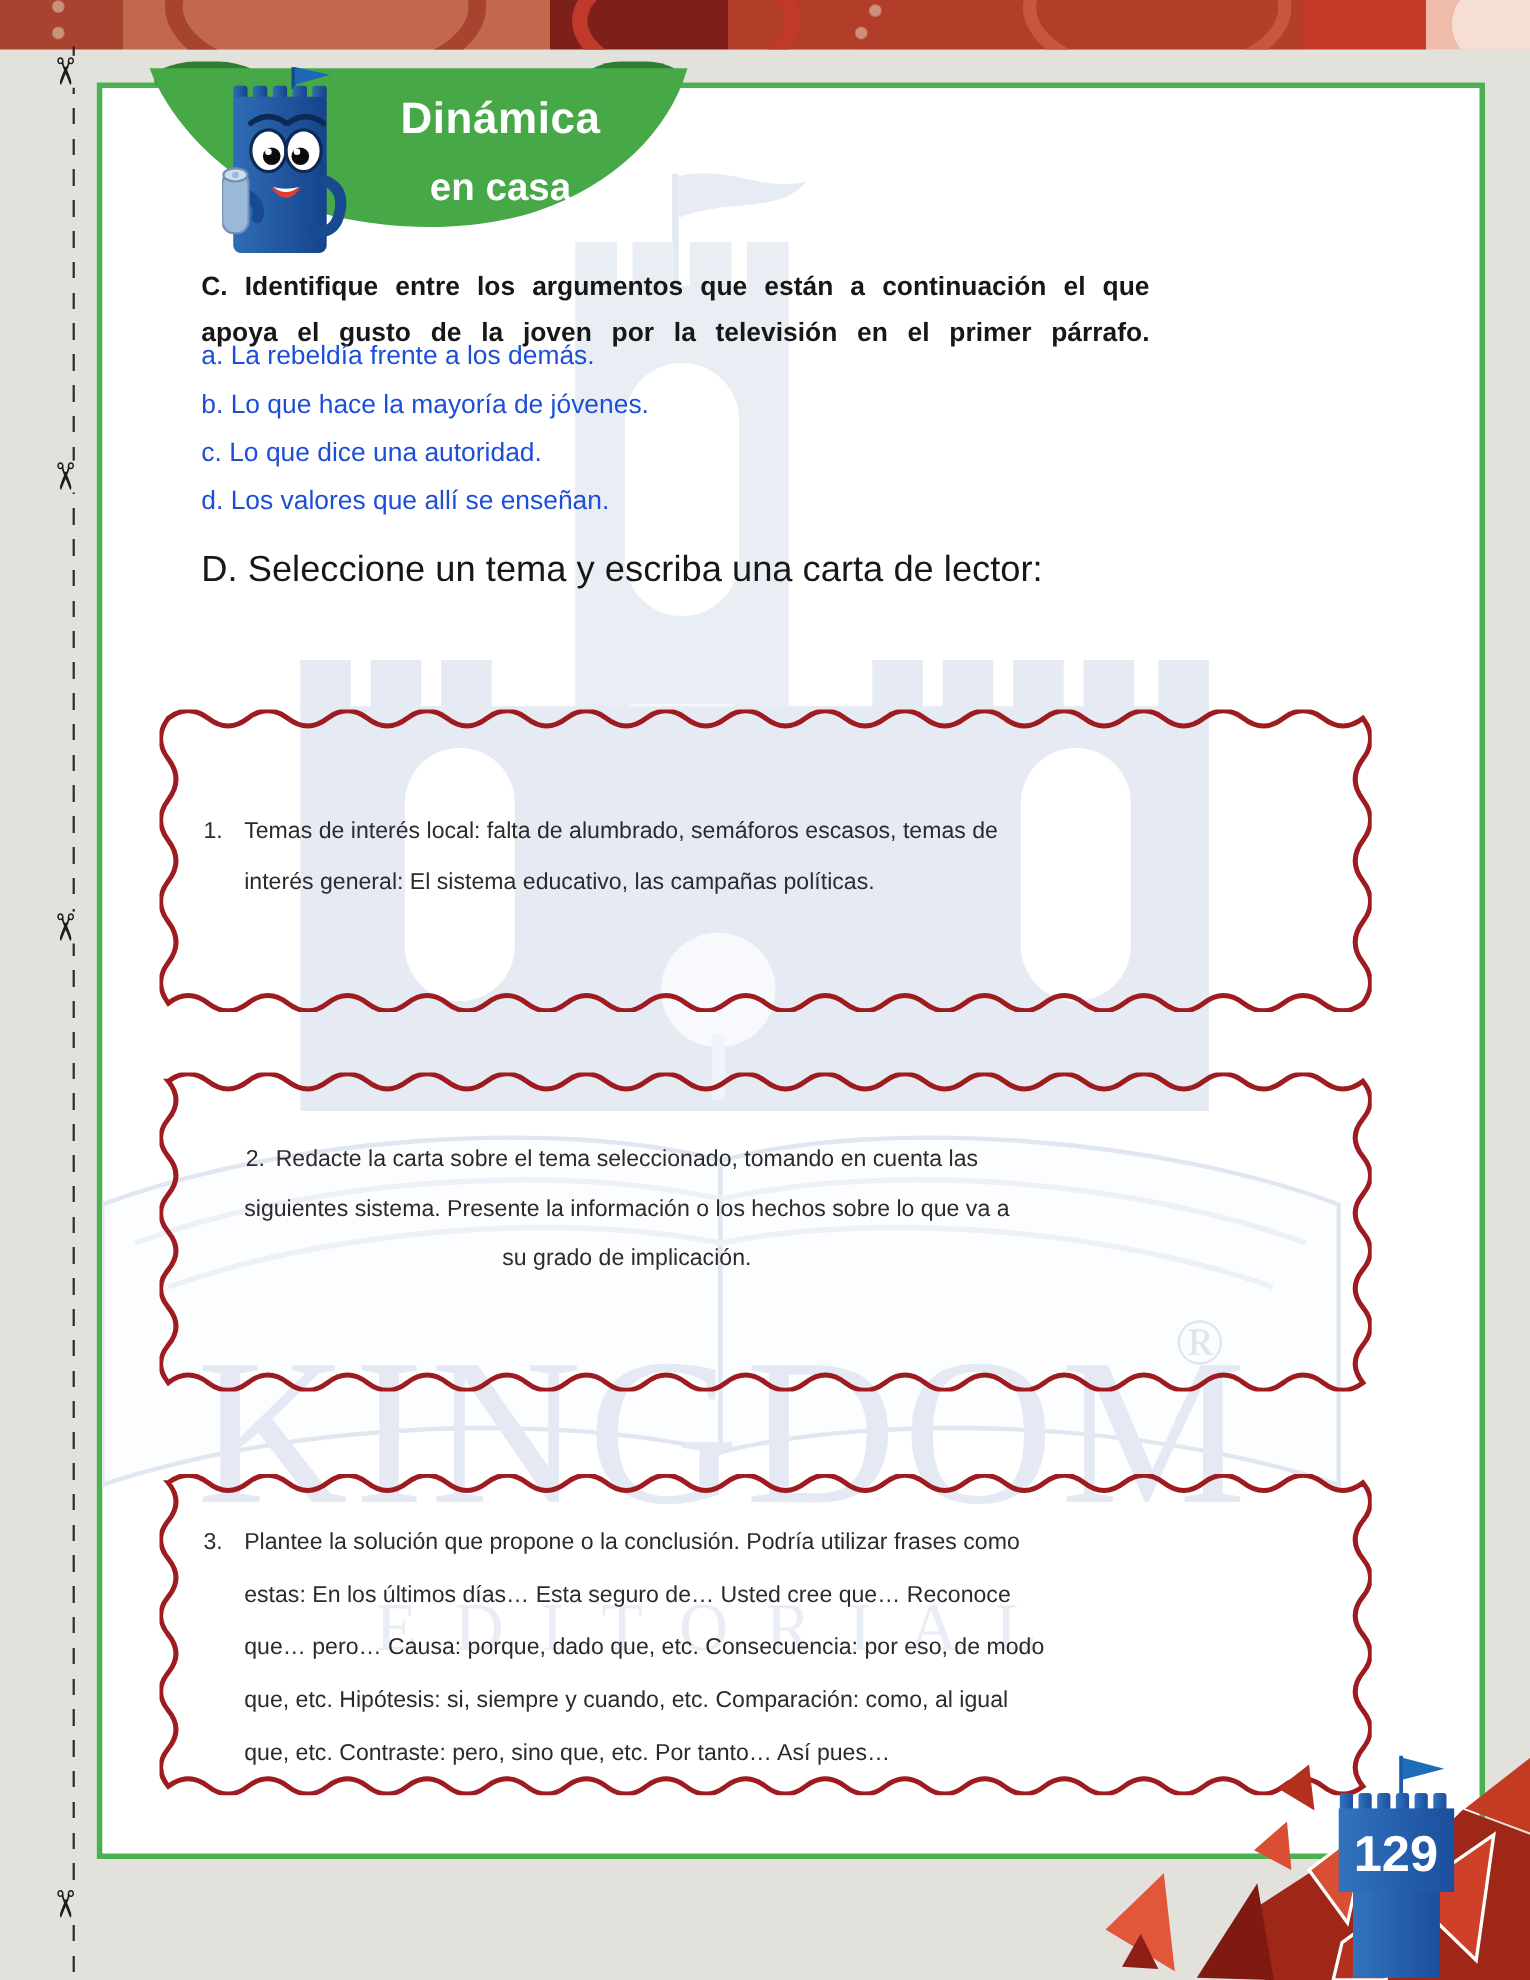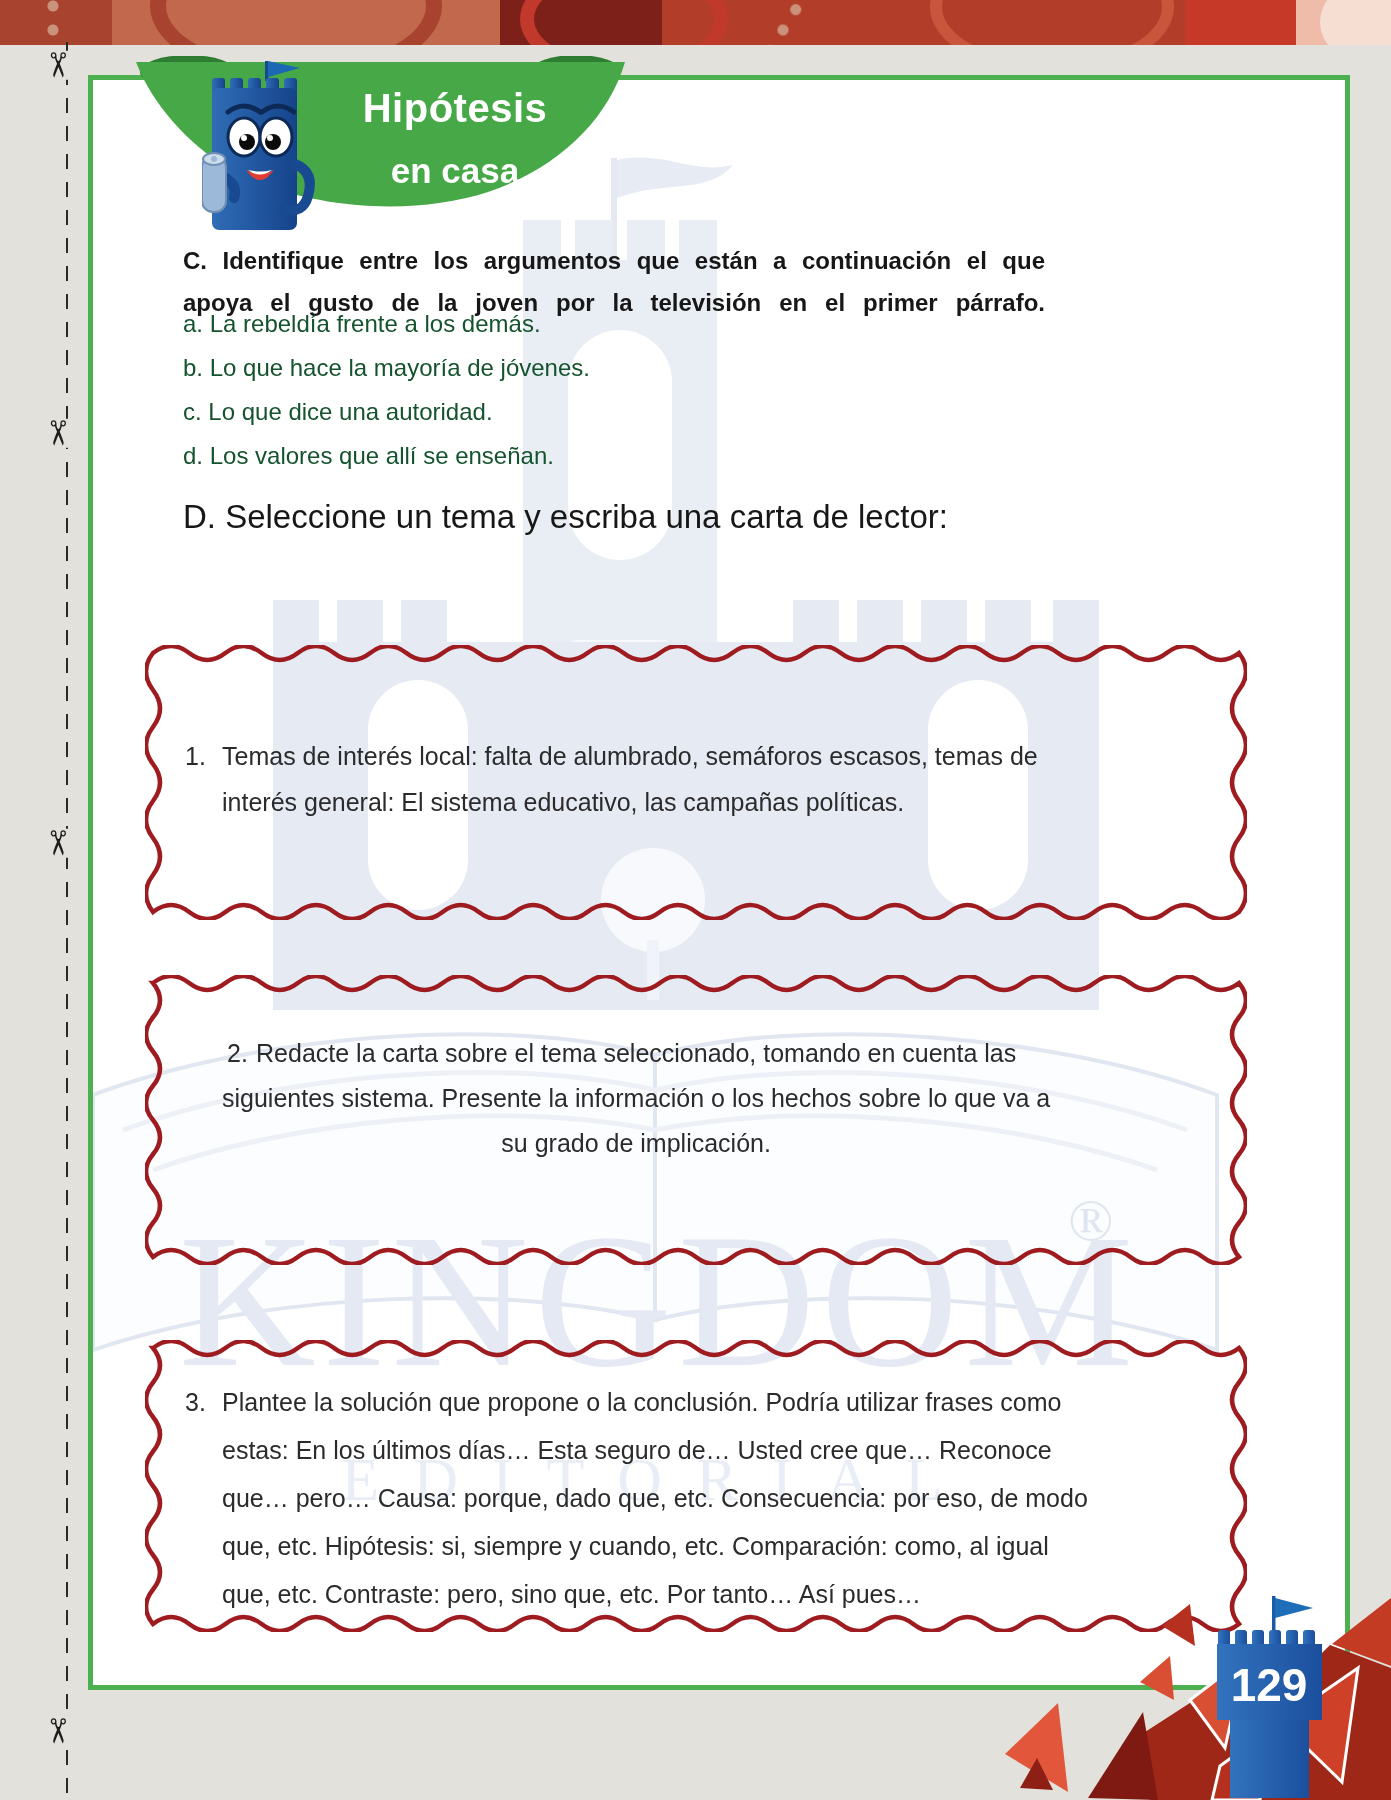--- a/index.html
+++ b/index.html
@@ -29,26 +29,26 @@
 
   
   #ribbon{position:absolute;left:128px;top:56px;}
   #banner-text{position:absolute;left:330px;top:86px;width:250px;text-align:center;color:#fff;}
   #banner-line1{font-size:40px;font-weight:700;letter-spacing:.5px;}
   #banner-line2{font-size:35px;font-weight:700;margin-top:20px;}
   #mascot{position:absolute;left:202px;top:58px;}
   #c-heading{position:absolute;left:183px;top:196px;width:862px;font-size:24px;font-weight:700;
     line-height:42px;color:#171717;margin-top:44px;}
   #c-heading .jline{text-align:justify;text-align-last:justify;}
-  #c-options{position:absolute;left:183px;top:302px;font-size:24px;line-height:44px;color:#14532d;}
+  #c-options{position:absolute;left:183px;top:302px;font-size:24px;line-height:44px;color:#1d4ed8;}
   #d-heading{position:absolute;left:183px;top:498px;font-size:33px;font-weight:400;color:#171717;}
 
   .wavy-box{position:absolute;left:145px;}
   .wavy-box svg{position:absolute;left:0;top:0;}
-  .box-text{position:absolute;font-size:25px;color:#2b2b2d;}
+  .box-text{position:absolute;font-size:21px;color:#2b2b2d;}
   .box-line{white-space:nowrap;}
   .box-num{display:inline-block;width:37px;}
   .box-indent{padding-left:37px;}
 
   
   #triangles{position:absolute;left:900px;top:1540px;}
   #page-castle{position:absolute;left:1213px;top:1596px;}
 </style>
 </head>
 <body>
@@ -113,21 +113,21 @@
       <text x="566" y="1420" text-anchor="middle" font-size="62" font-family="Liberation Serif, serif" fill="#e9eef6" style="letter-spacing:34px;">EDITORIAL</text>
     </svg>
   </div>
 
   <svg id="ribbon" width="505" height="165" viewBox="0 0 505 165">
     <ellipse cx="60" cy="16" rx="48" ry="17" fill="#2f7d33"></ellipse>
     <ellipse cx="448" cy="15" rx="45" ry="16" fill="#2f7d33"></ellipse>
     <path d="M 8 6 H 497 C 480 64 430 112 360 136 C 280 162 170 152 100 112 C 60 88 24 48 8 6 Z" fill="#47a847"></path>
   </svg>
   <div id="banner-text">
-    <div id="banner-line1">Hipótesis</div>
+    <div id="banner-line1">Dinámica</div>
     <div id="banner-line2">en casa</div>
   </div>
 
   <svg id="mascot" width="122" height="186" viewBox="0 0 122 186">
     <defs>
       <linearGradient id="gm" x1="0" y1="0" x2="1" y2="0">
         <stop offset="0" stop-color="#2f6db6"></stop>
           <stop offset="1" stop-color="#15438b"></stop>
       </linearGradient>
     </defs>

